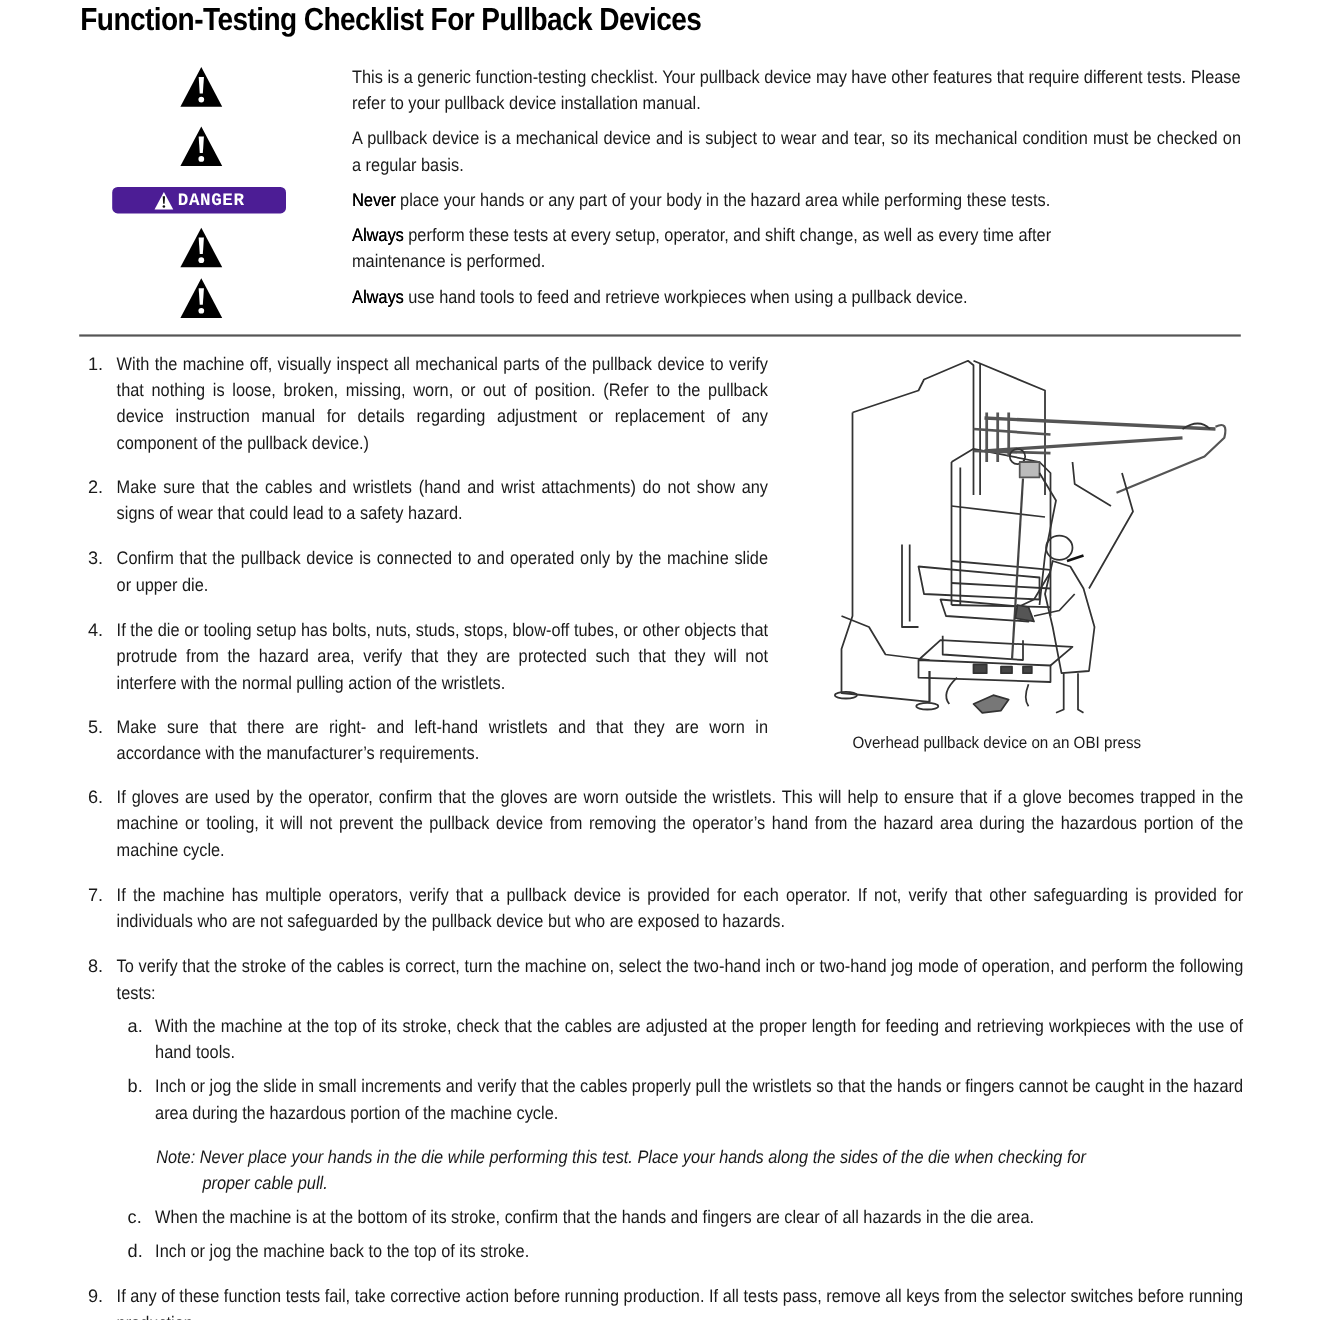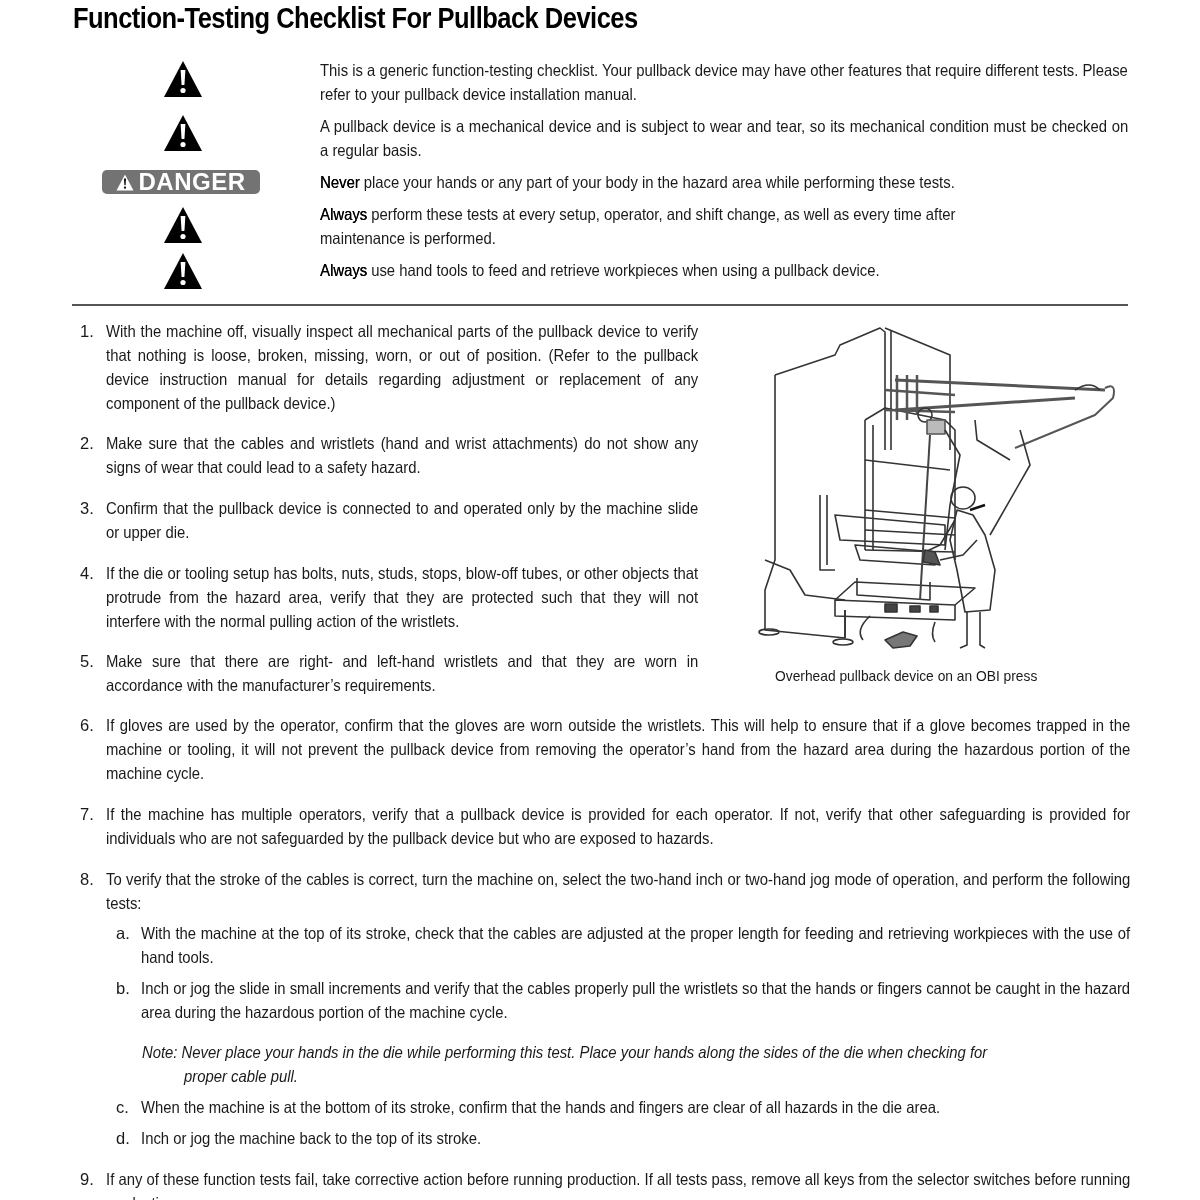--- a/index.html
+++ b/index.html
@@ -11,23 +11,23 @@
     position: absolute; left: 73px; top: 2px;
     font-family: "Liberation Sans", sans-serif;
     font-weight: bold; font-size: 29px; letter-spacing: -0.6px;
     transform: scaleX(0.88); transform-origin: left top;
     color: #000; white-space: nowrap;
   }
   .icons-col { position: absolute; left: 100px; top: 58px; width: 166px; }
   .warn-icon { position: absolute; width: 40px; height: 38px; left: 63px; }
   .danger-badge {
     position: absolute; left: 2px; top: 112px; width: 158px; height: 24px;
-    background: #737373; border-radius: 5px; color: #fff;
+    background: #4c1d95; border-radius: 5px; color: #fff;
     display: flex; align-items: center; justify-content: center;
-    font-weight: bold; font-size: 24px; letter-spacing: 0.5px;
+    font-weight: bold; font-size: 16px; letter-spacing: 0.5px; font-family: Liberation Mono, monospace;
   }
   .danger-badge svg { margin-right: 4px; }
   .intro { position: absolute; left: 320px; top: 58px; width: 808px;
     font-size: 16.5px; line-height: 24px; }
   .intro p { margin: 0; position: absolute; left: 0; width: 808px;
     transform: scaleX(0.9); transform-origin: left top; width: 898px; }
   .intro p.justify { text-align: justify; }
   .intro b { font-weight: normal; color: #000; text-shadow: 0.3px 0 0 #000; }
   .divider { position: absolute; left: 72px; top: 304px; width: 1056px; height: 2px; background: #555; }
   .list { position: absolute; left: 0; top: 0; }

